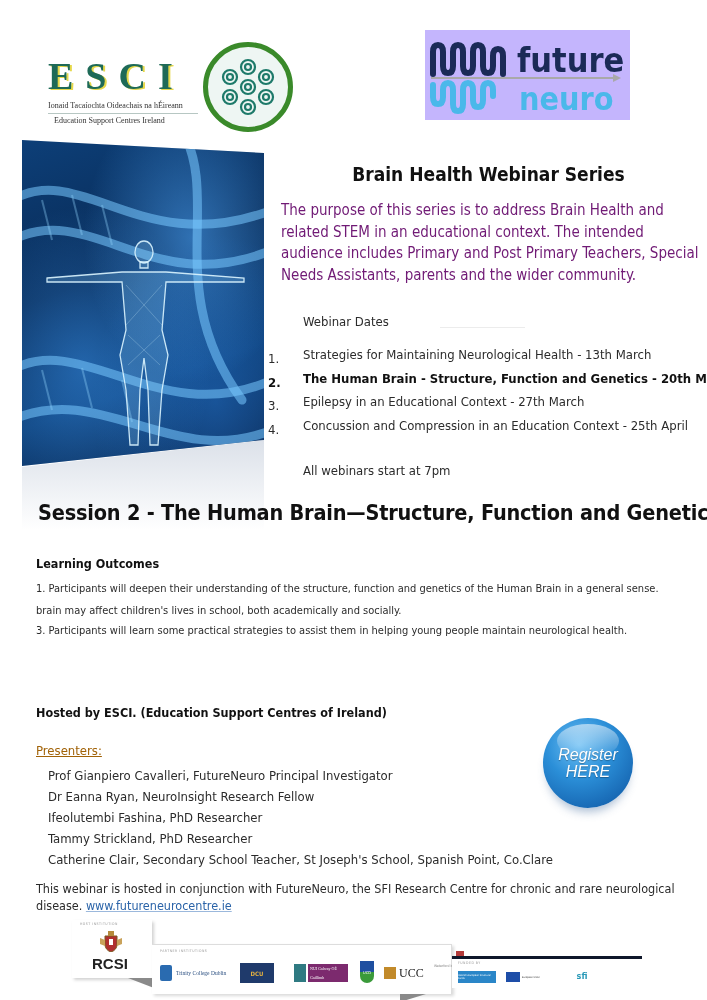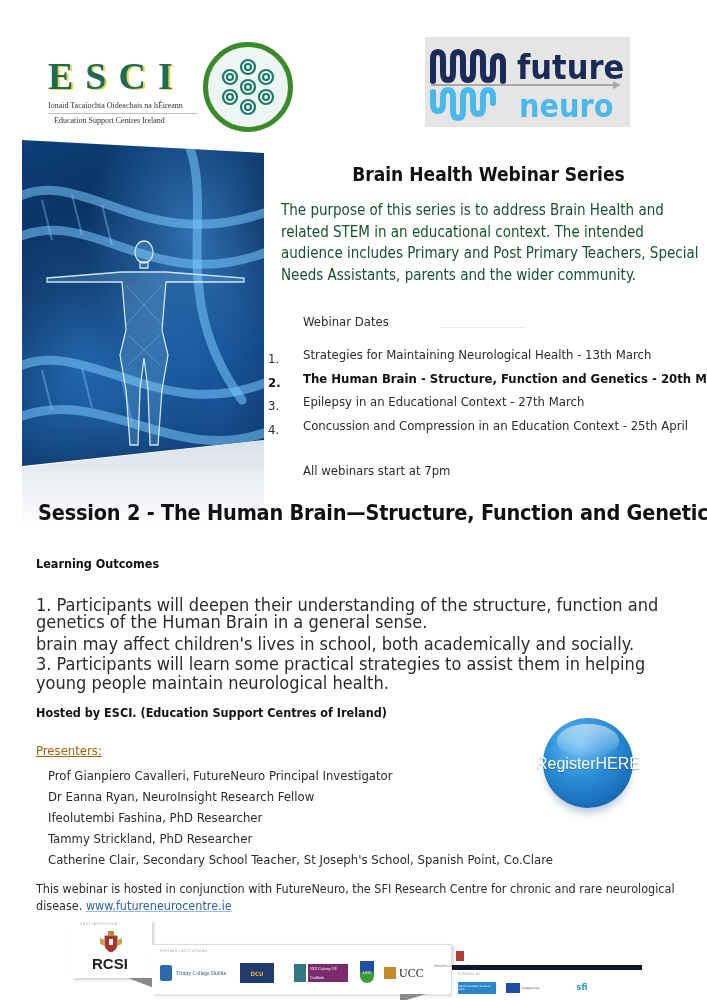--- a/index.html
+++ b/index.html
@@ -7,87 +7,87 @@
     body { position: relative; font-family: "DejaVu Sans Condensed", "Liberation Sans", sans-serif; color: #2a2a2a; }
 
     
     .esci-logo { position: absolute; left: 40px; top: 42px; width: 255px; height: 90px; }
     .esci-letters { position: absolute; left: 8px; top: 12px; font-family: "Liberation Serif", serif; font-weight: bold; font-size: 38px; letter-spacing: 12px; color: #1e6a57; text-shadow: 2px 1px 0 #e6d84a; }
     .esci-irish { position: absolute; left: 8px; top: 59px; width: 150px; font-family: "Liberation Serif", serif; font-size: 8px; color: #333; border-bottom: 1px solid #b7c7c3; padding-bottom: 3px; white-space: nowrap; }
     .esci-english { position: absolute; left: 14px; top: 74px; font-family: "Liberation Serif", serif; font-size: 8px; color: #333; white-space: nowrap; }
     .esci-emblem { position: absolute; left: 163px; top: 0px; width: 90px; height: 90px; border-radius: 50%; border: 5px solid #3a8a2a; background: #eef6f3; }
     .esci-emblem svg { width: 100%; height: 100%; }
 
-    .fn-logo { position: absolute; left: 425px; top: 37px; width: 205px; height: 90px; background: #e5e5e5; }
+    .fn-logo { position: absolute; left: 425px; top: 30px; width: 205px; height: 90px; background: #c4b5fd; }
     .fn-logo svg { width: 100%; height: 100%; }
 
     
     .hero { position: absolute; left: 22px; top: 140px; width: 242px; height: 330px; }
     .hero-panel { position: absolute; left: 0; top: 0; width: 242px; height: 326px;
       background:
         radial-gradient(ellipse at 70% 30%, rgba(80,170,255,0.55), transparent 45%),
         radial-gradient(ellipse at 25% 70%, rgba(60,150,240,0.5), transparent 50%),
         radial-gradient(ellipse at 80% 80%, rgba(40,120,210,0.5), transparent 45%),
         linear-gradient(160deg, #0d3f78 0%, #082a55 40%, #0b3a70 70%, #061d40 100%);
       clip-path: polygon(0 0, 100% 4%, 100% 92%, 0 100%);
     }
     .hero-panel svg { position: absolute; left: 0; top: 0; width: 100%; height: 100%; }
     .hero-reflect { position: absolute; left: 0; top: 300px; width: 242px; height: 90px;
       background: linear-gradient(180deg, rgba(190,200,215,0.55), rgba(255,255,255,0));
       clip-path: polygon(0 30%, 100% 0, 100% 100%, 0 100%);
     }
 
     
     .series-title { position: absolute; left: 270px; top: 163px; width: 437px; text-align: center; font-weight: bold; font-size: 19px; color: #111; }
-    .series-desc { position: absolute; left: 281px; top: 200px; width: 420px; font-size: 15px; line-height: 21.5px; color: #14532d; }
+    .series-desc { position: absolute; left: 281px; top: 200px; width: 420px; font-size: 15px; line-height: 21.5px; color: #701a75; }
 
     .dates-heading { position: absolute; left: 303px; top: 314px; font-size: 13px; color: #2b2b2b; }
     .dates-rule { position: absolute; left: 440px; top: 327px; width: 85px; height: 1px; background: #ececec; }
 
     .dates-list { position: absolute; left: 268px; top: 347px; width: 439px; list-style: none; }
     .dates-list li { position: relative; height: 23.5px; font-size: 13px; color: #2b2b2b; white-space: nowrap; }
     .dates-list li .num { position: absolute; left: 0; top: 4px; font-size: 13px; }
     .dates-list li .txt { position: absolute; left: 35px; top: 0; }
     .dates-list li.active .num,
     .dates-list li.active .txt { font-weight: bold; color: #111; }
     .start-time { position: absolute; left: 303px; top: 442px; font-size: 13px; color: #2b2b2b; margin-top: 21px; }
 
     
     .session-title { position: absolute; left: 38px; top: 500px; font-weight: bold; font-size: 21.5px; color: #111; white-space: nowrap; letter-spacing: -0.2px; }
 
     .outcomes-heading { position: absolute; left: 36px; top: 556px; font-weight: bold; font-size: 12.5px; color: #111; }
-    .outcomes { position: absolute; left: 36px; top: 596px; width: 640px; font-size: 18px; color: #2b2b2b; }
+    .outcomes { position: absolute; left: 36px; top: 580px; width: 640px; font-size: 11px; color: #2b2b2b; }
     .outcomes p { line-height: 19px; }
     .hosted { position: absolute; left: 36px; top: 705px; font-weight: bold; font-size: 12.5px; color: #111; }
 
     .presenters-heading { position: absolute; left: 36px; top: 743px; font-weight: normal; font-size: 13px; color: #a16207; text-decoration: underline; }
     .presenters { position: absolute; left: 48px; top: 768px; list-style: none; font-size: 13px; color: #2b2b2b; }
     .presenters li { height: 21px; white-space: nowrap; }
 
     .register-btn { position: absolute; left: 543px; top: 718px; width: 90px; height: 90px; border-radius: 50%;
       background: radial-gradient(circle at 40% 30%, #6fc0f4 0%, #2b8fd8 40%, #1461ad 85%, #0d4c8e 100%);
       box-shadow: 0 8px 10px -4px rgba(70,110,160,0.45);
-      display: flex; align-items: center; justify-content: center; cursor: pointer; }
+      display: flex; flex-direction: column; align-items: center; justify-content: center; cursor: pointer; font-style: italic; }
     .register-btn::before { content: ""; position: absolute; left: 14px; top: 6px; width: 62px; height: 34px; border-radius: 50%; background: linear-gradient(180deg, rgba(255,255,255,0.55), rgba(255,255,255,0)); }
     .register-btn span { position: relative; font-family: "Liberation Sans", sans-serif; color: #fff; font-size: 16px; line-height: 17px; text-shadow: 0 1px 1px rgba(0,0,0,0.3); }
 
     .footer-note { position: absolute; left: 36px; top: 880px; width: 650px; font-size: 12.5px; line-height: 17px; color: #2b2b2b; }
     .footer-note a { color: #2a63a8; text-decoration: underline; text-decoration-color: #9bb8dc; }
 
     
     .partners { position: absolute; left: 70px; top: 920px; width: 570px; height: 80px; }
     .host-box { position: absolute; left: 2px; top: 0; width: 80px; height: 58px; background: #fff; box-shadow: 2px 2px 3px rgba(0,0,0,0.18); }
     .host-box .cap { position: absolute; left: 8px; top: 2px; font-size: 3.5px; color: #999; letter-spacing: 0.5px; }
     .host-box .crest { position: absolute; left: 27px; top: 10px; width: 24px; height: 22px; }
     .host-box .name { position: absolute; left: 20px; top: 35px; font-family: "Liberation Sans", sans-serif; font-weight: bold; font-size: 15px; color: #222; }
     .host-tail { position: absolute; left: 58px; top: 58px; width: 0; height: 0; border-top: 10px solid #8a8a8a; border-left: 26px solid transparent; }
     .partner-box { position: absolute; left: 82px; top: 24px; width: 300px; height: 50px; background: #fff; border-top: 1px solid #ddd; border-right: 1px solid #ddd; box-shadow: 2px 2px 3px rgba(0,0,0,0.15); }
     .partner-box .cap { position: absolute; left: 8px; top: 4px; font-size: 3.5px; color: #999; letter-spacing: 0.5px; }
     .plogo { position: absolute; top: 18px; height: 20px; font-size: 5px; display: flex; align-items: center; justify-content: center; }
-    .funded-box { position: absolute; left: 382px; top: 45px; width: 190px; height: 32px; border-top: 5px solid #0f172a; background: #fff; }
+    .funded-box { position: absolute; left: 382px; top: 36px; width: 190px; height: 32px; border-top: 3px solid #0f172a; background: #fff; }
     .funded-box .cap { position: absolute; left: 6px; top: 2px; font-size: 3.5px; color: #999; letter-spacing: 0.5px; }
     .partner-tail { position: absolute; left: 330px; top: 74px; width: 0; height: 0; border-top: 8px solid #8a8a8a; border-right: 26px solid transparent; }
   </style>
 </head>
 <body>
 
 <div class="esci-logo">
   <div class="esci-letters">ESCI</div>
   <div class="esci-irish">Ionaid Tacaíochta Oideachais na hÉireann</div>
   <div class="esci-english">Education Support Centres Ireland</div>

